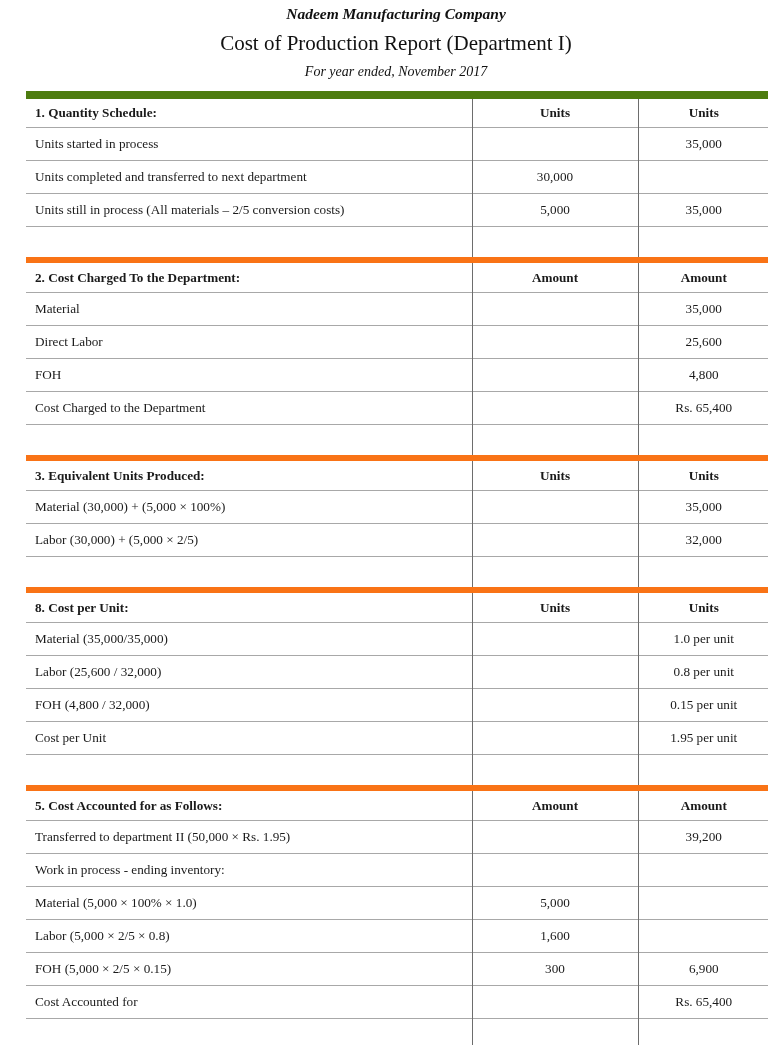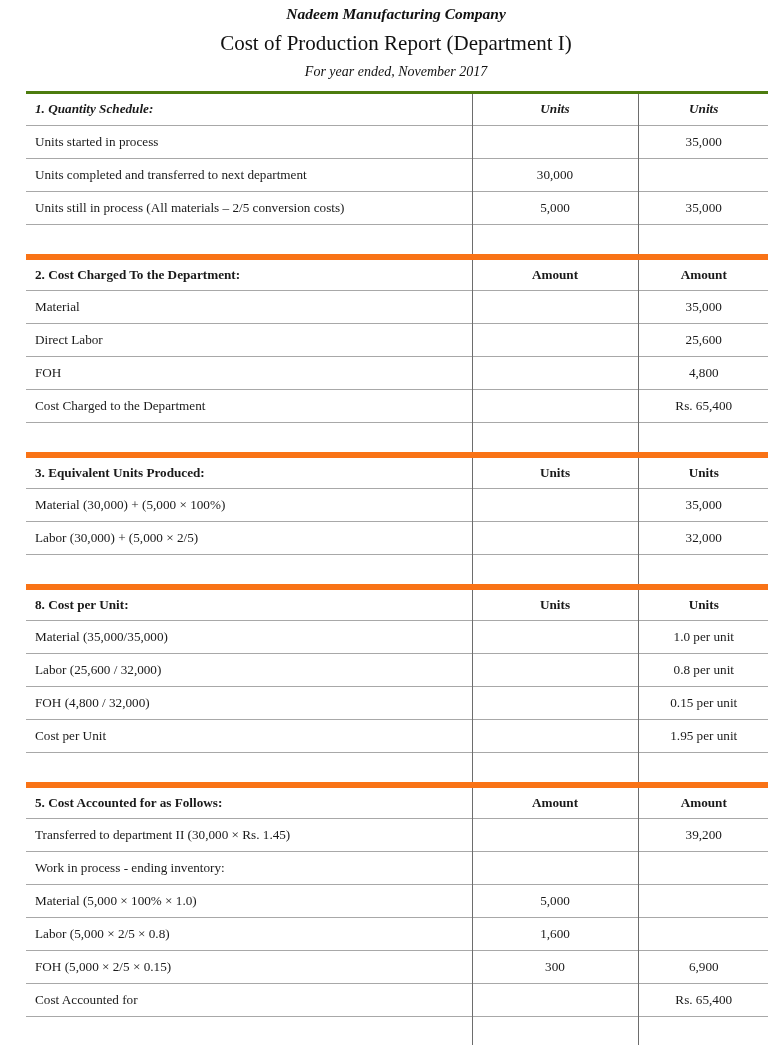--- a/index.html
+++ b/index.html
@@ -84,22 +84,21 @@
     font-weight: bold;
     border-top: 6px solid #f97316;
   }
   tr.section-head td.col-mid,
   tr.section-head td.col-right {
     font-weight: bold;
   }
 
   
   tr.first-head td {
-    border-top: 3px solid #4d7c0f;
-    font-style: italic;
+    border-top: 8px solid #4d7c0f;
   }
 
   
   tr.total-row td {
   }
   td.rule-thick {
     border-top: 3px solid #000000;
   }
 
   
@@ -240,21 +239,21 @@
             <td class="col-desc desc"></td>
             <td class="col-mid"></td>
             <td class="col-right rule-double"></td>
           </tr>
           <tr class="section-head">
             <td class="col-desc desc">5. Cost Accounted for as Follows:</td>
             <td class="col-mid">Amount</td>
             <td class="col-right">Amount</td>
           </tr>
           <tr>
-            <td class="col-desc desc">Transferred to department II (30,000 × Rs. 1.45)</td>
+            <td class="col-desc desc">Transferred to department II (50,000 × Rs. 1.95)</td>
             <td class="col-mid"></td>
             <td class="col-right">39,200</td>
           </tr>
           <tr>
             <td class="col-desc desc">Work in process - ending inventory:</td>
             <td class="col-mid"></td>
             <td class="col-right"></td>
           </tr>
           <tr>
             <td class="col-desc desc">Material (5,000 × 100% × 1.0)</td>

